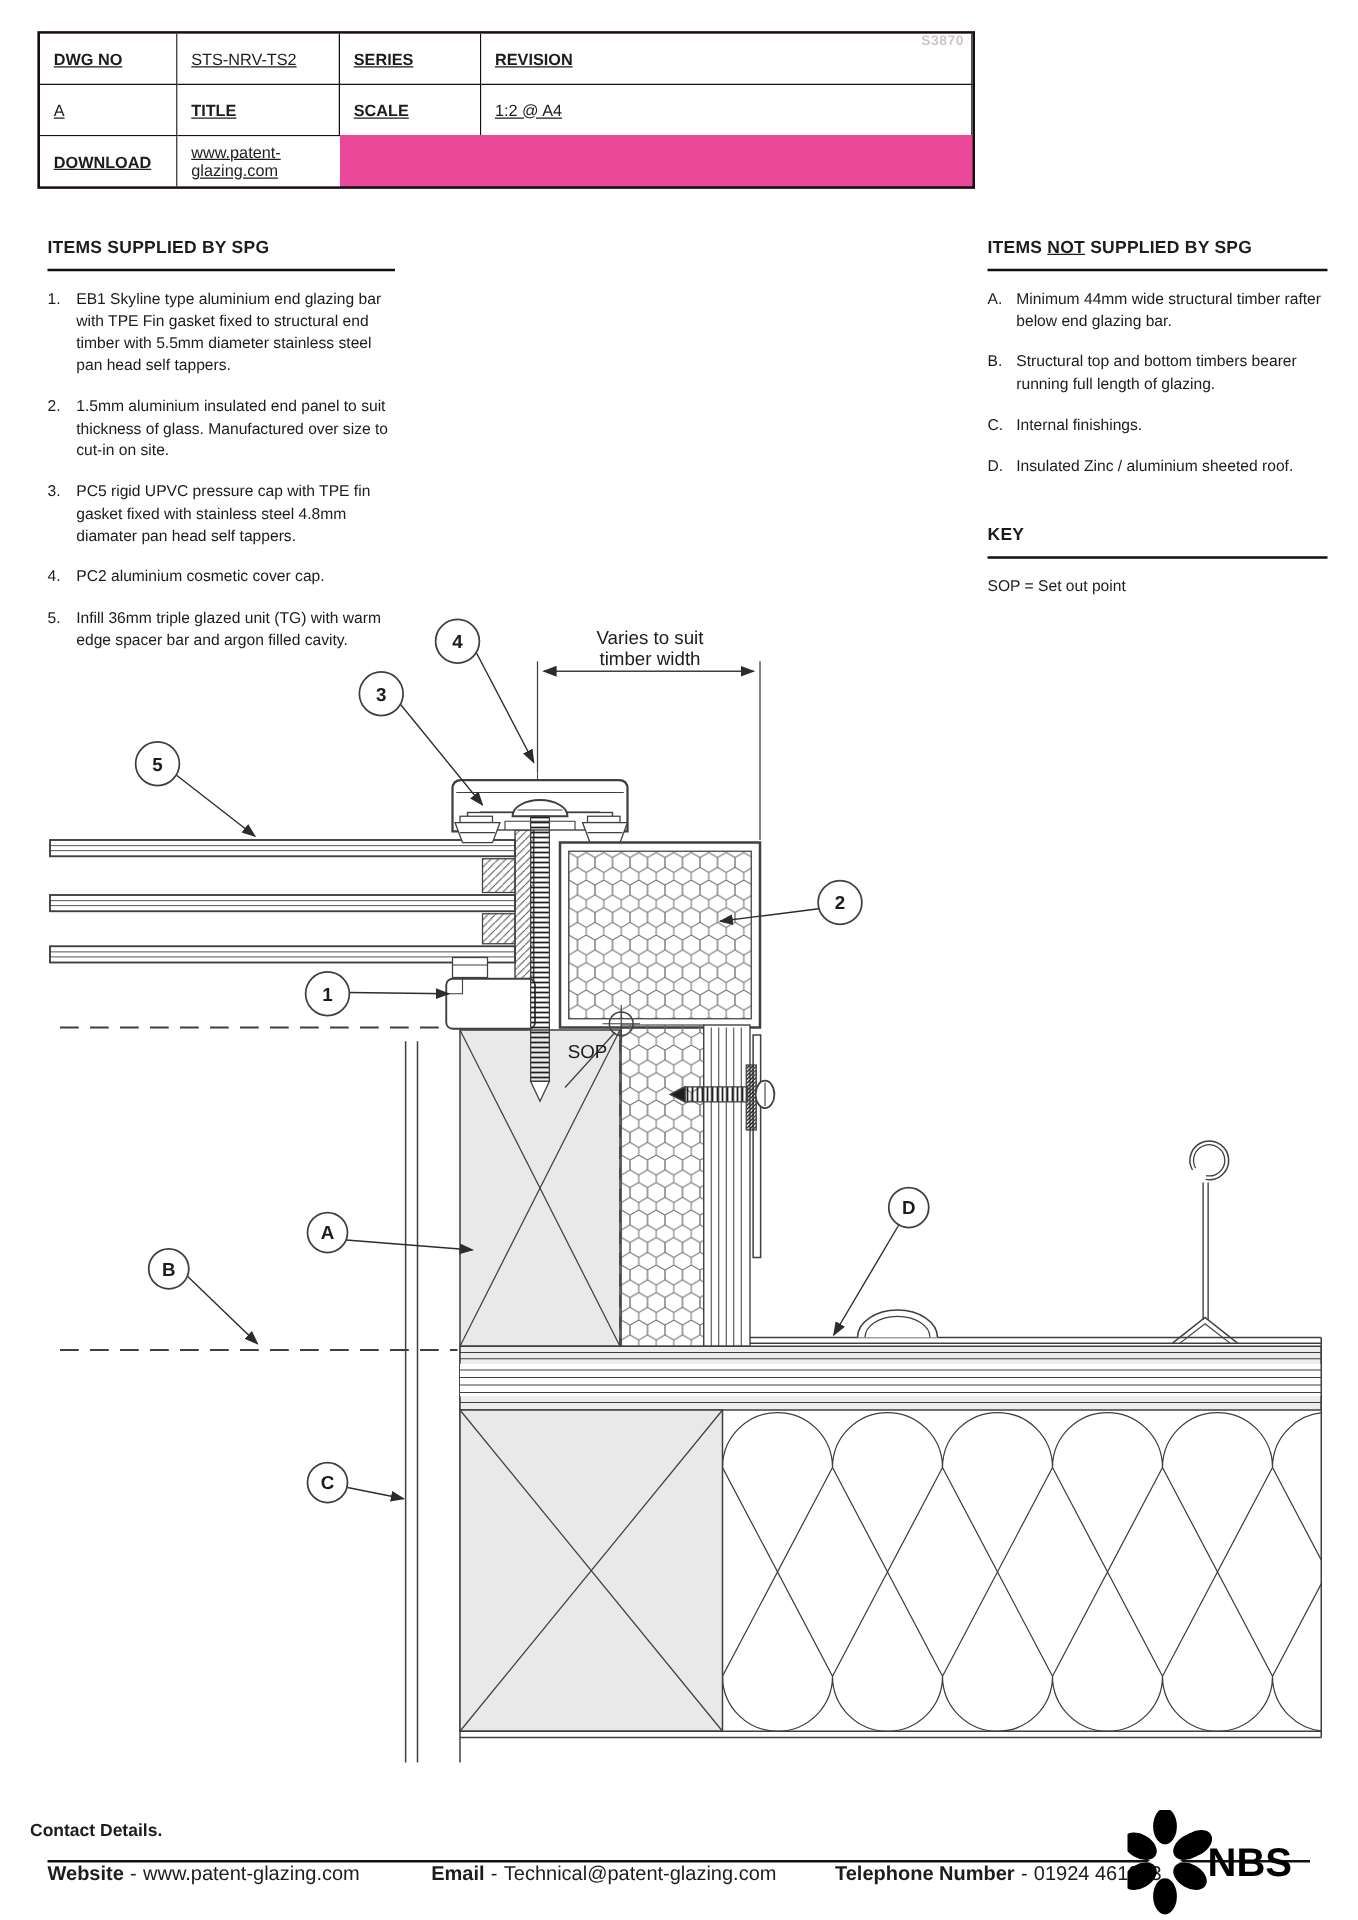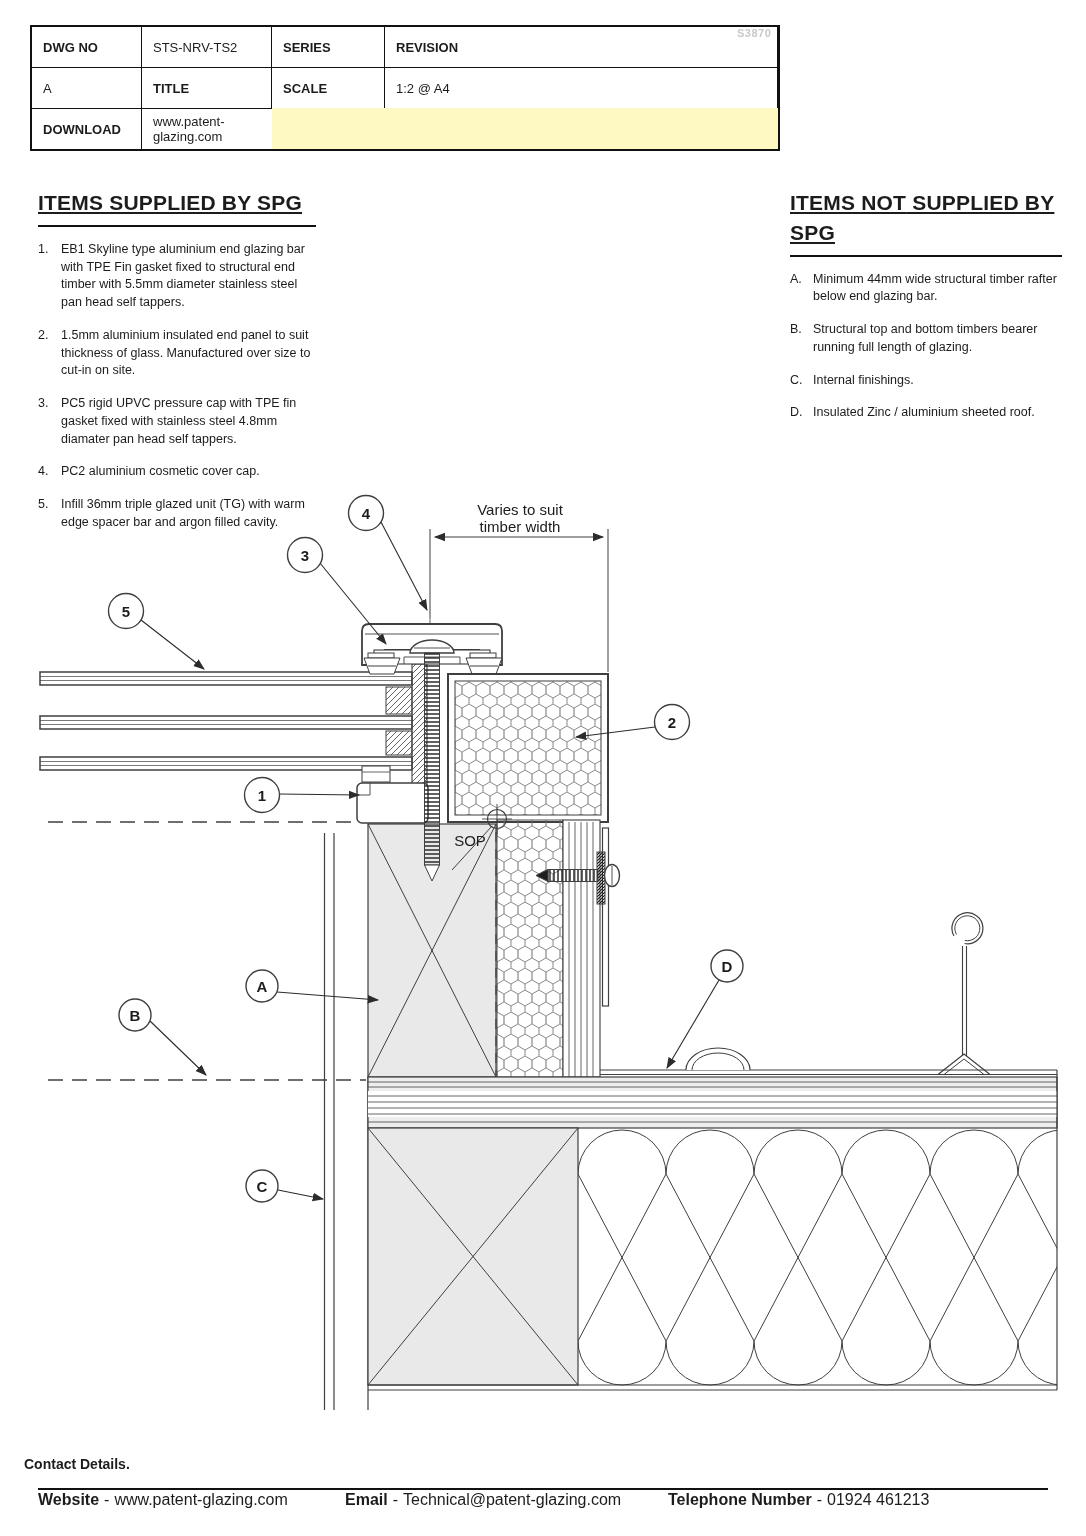--- a/index.html
+++ b/index.html
@@ -1,36 +1,36 @@
 <!DOCTYPE html>
 <html><head>
 <meta charset="utf-8">
 <style>
   html,body{margin:0;padding:0;background:#ffffff;}
   .page{position:relative;width:1086px;height:1536px;background:#fff;
         font-family:"Liberation Sans",sans-serif;color:#1c1c1c;overflow:hidden;}
 
   
   .titleblock{position:absolute;left:30px;top:25px;width:746px;border:2px solid #111;
-              display:grid;grid-template-columns:110px 130px 113px 1fr;background:#fef9c3;}
+              display:grid;grid-template-columns:110px 130px 113px 1fr;background:#ec4899;text-decoration:underline;}
   .cell{border-right:1px solid #111;border-bottom:1px solid #111;height:40px;
         display:flex;align-items:center;padding:0 11px;font-size:13px;background:#fff;}
   .cell.lbl{font-weight:bold;}
   .cell.no-r{border-right:none;}
   .cell.no-b{border-bottom:none;}
   .wm{position:absolute;left:737px;top:27px;font-size:11px;color:#c9c9c9;letter-spacing:.5px;font-weight:bold;}
 
   
   .logo{position:absolute;left:800px;top:12px;width:240px;height:152px;}
 
   
   .sec{position:absolute;font-size:12.5px;line-height:1.42;}
   .sec-left{left:38px;top:188px;width:278px;}
   .sec-right{left:790px;top:188px;width:272px;}
-  .sec-h{font-weight:bold;font-size:21px;letter-spacing:.2px;margin:0 0 7px 0;text-decoration:underline;}
+  .sec-h{font-weight:bold;font-size:14px;letter-spacing:.2px;margin:0 0 7px 0;}
   .sec-h .u{text-decoration:underline;margin-top:28px;}
   .sec-hr{border:none;border-top:2px solid #111;margin:0 0 14px 0;}
   .li{display:flex;margin-bottom:15px;}
   .li .n{width:23px;flex:none;}
   .li .t{flex:1;}
   .key-wrap{margin-top:36px;}
 
   
   .drawing{position:absolute;left:0;top:0;}
   .drawing text{font-family:"Liberation Sans",sans-serif;}
@@ -104,20 +104,25 @@
       </div>
     <div class="li">
         <span class="n">C.</span>
         <span class="t">Internal finishings.</span>
       </div>
     <div class="li">
         <span class="n">D.</span>
         <span class="t">Insulated Zinc / aluminium sheeted roof.</span>
       </div>
 
+    <div class="key-wrap">
+      <p class="sec-h">KEY</p>
+      <hr class="sec-hr">
+      <div>SOP = Set out point</div>
+    </div>
   </div>
 
   <svg class="drawing" width="1086" height="1536" viewBox="0 0 1086 1536">
     <defs>
       <pattern id="hex" width="14" height="22" patternUnits="userSpaceOnUse">
         <path d="M7 0 L13.9 4 L13.9 12 L7 16 L0.1 12 L0.1 4 Z M7 16 L7 22" fill="none" stroke="#6a6a6a" stroke-width="0.8"></path>
       </pattern>
       <pattern id="thr" width="15" height="4" patternUnits="userSpaceOnUse">
         <line x1="0" y1="2" x2="15" y2="2" stroke="#1e1e1e" stroke-width="1.4"></line>
       </pattern>
@@ -347,14 +352,29 @@
   <div class="f-item f-web">
     <b>Website</b><span class="f-sep">-</span><span>www.patent-glazing.com</span>
   </div>
   <div class="f-item f-mail">
     <b>Email</b><span class="f-sep">-</span><span>Technical@patent-glazing.com</span>
   </div>
   <div class="f-item f-tel">
     <b>Telephone Number</b><span class="f-sep">-</span><span>01924 461213</span>
   </div>
 
+  <div class="nbs">
+    <svg width="170" height="88" viewBox="0 0 170 88">
+      <g fill="#000">
+        <ellipse cx="30" cy="13" rx="9.5" ry="14.5"></ellipse>
+        <ellipse cx="30" cy="13" rx="9.5" ry="14.5" transform="rotate(60 30 41) translate(0 0)"></ellipse>
+        <ellipse cx="30" cy="69" rx="9.5" ry="14.5"></ellipse>
+        <ellipse cx="10" cy="29" rx="14.5" ry="9.5" transform="rotate(30 10 29)"></ellipse>
+        <ellipse cx="50" cy="29" rx="14.5" ry="9.5" transform="rotate(-30 50 29)"></ellipse>
+        <ellipse cx="10" cy="53" rx="14.5" ry="9.5" transform="rotate(-30 10 53)"></ellipse>
+        <ellipse cx="50" cy="53" rx="14.5" ry="9.5" transform="rotate(30 50 53)"></ellipse>
+        <path d="M30 27 L34 37 L44 41 L34 45 L30 55 L26 45 L16 41 L26 37 Z" fill="#fff"></path>
+      </g>
+      <text x="64" y="53" font-size="32" font-weight="bold" fill="#000" font-family="Liberation Sans, sans-serif">NBS</text>
+    </svg>
+  </div>
 
 </div>
 
 </body></html>

